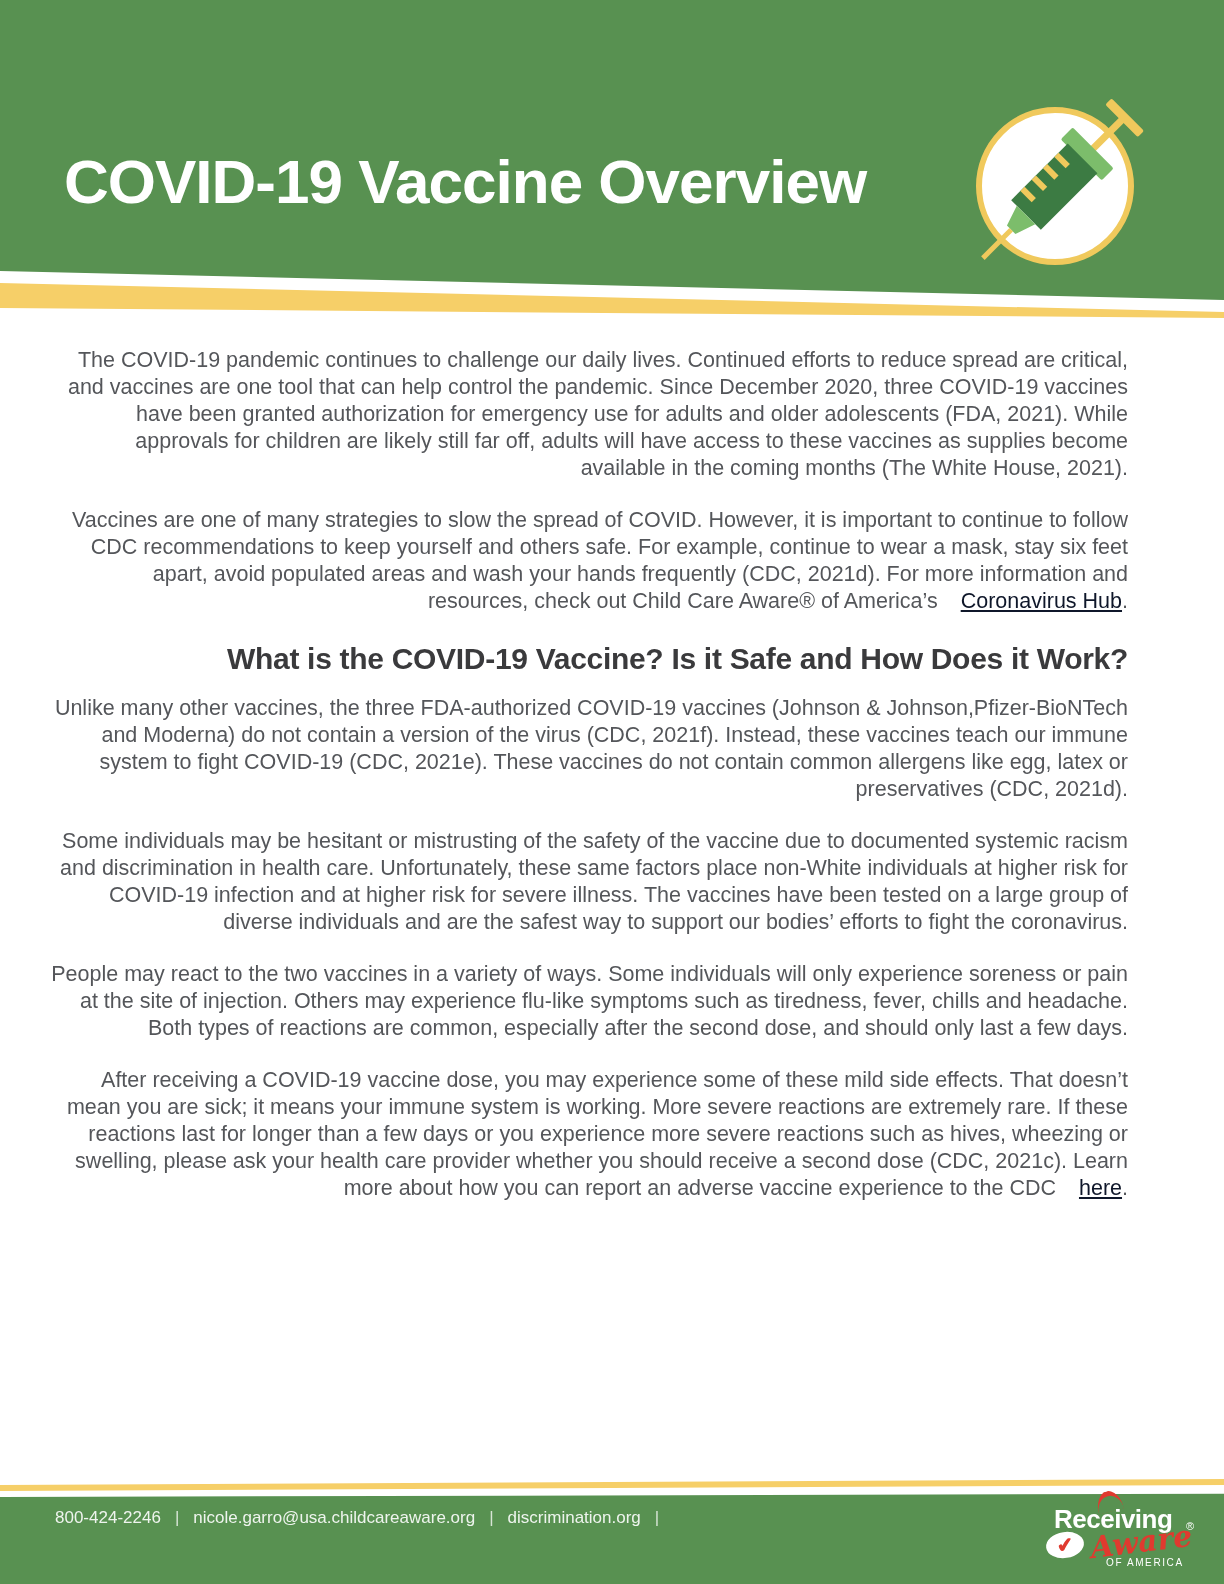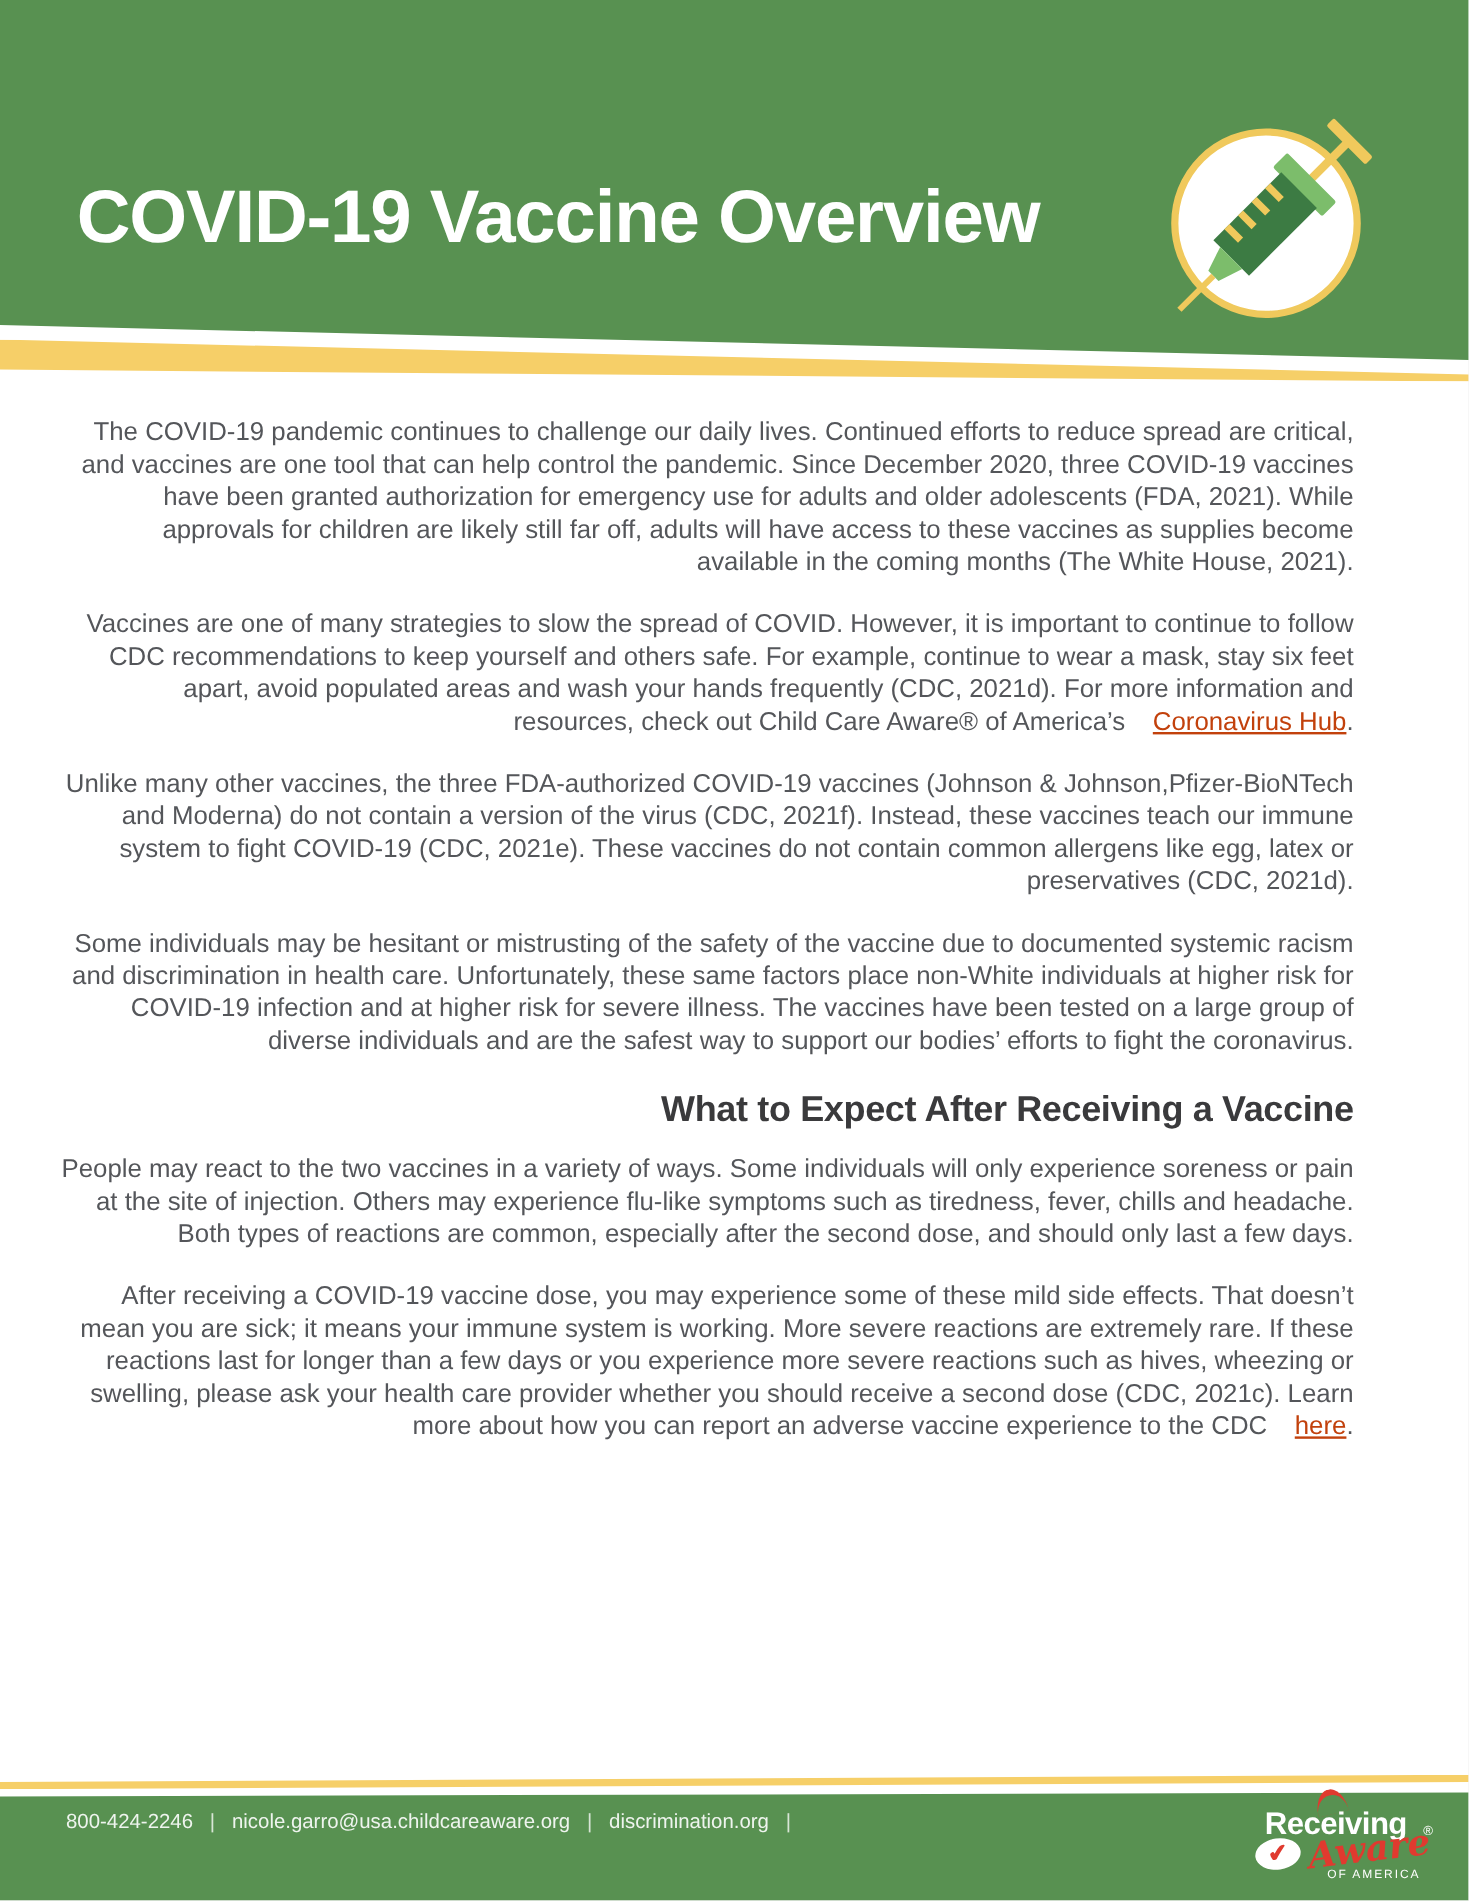--- a/index.html
+++ b/index.html
@@ -29,21 +29,21 @@
   
   .content {
     position:absolute; left:48px; top:347px; width:1080px;
     color:#54565a; font-size:21.5px; line-height:27px;text-align:right;
   }
   .content p { margin:0 0 25px 0; }
   .content h2 {
     margin:10px 0 17px 0; color:#3a3a3c; font-size:30px; line-height:38px;
     font-weight:bold; letter-spacing:-0.3px;
   }
-  .content a { color:#c2410c; text-decoration:underline; cursor:pointer;margin-left:17px; }
+  .content a { color:#0f172a; text-decoration:underline; cursor:pointer;margin-left:17px; }
   
   .yellow-stripe-bottom {
     position:absolute; left:0; top:1479px; width:1224px; height:12px;
     background:#f6cf68;
     clip-path:polygon(0 50%, 100% 0, 100% 50%, 0 100%);
   }
   .footer-green {
     position:absolute; left:0; top:1490px; width:1224px; height:94px;
     background:#589151;
     clip-path:polygon(0 7.5%, 100% 4%, 100% 100%, 0 100%);
@@ -106,24 +106,24 @@
         <polygon points="97,151 123,151 116,172 104,172" fill="#7cbd6b"></polygon>
         <rect x="107.5" y="172" width="5" height="40" fill="#f0c95c"></rect>
       </g>
     </svg>
   </div>
 
   <div class="content">
     <p>The COVID-19 pandemic continues to challenge our daily lives. Continued efforts to reduce spread are critical, and vaccines are one tool that can help control the pandemic. Since December 2020, three COVID-19 vaccines have been granted authorization for emergency use for adults and older adolescents (FDA, 2021). While approvals for children are likely still far off, adults will have access to these vaccines as supplies become available in the coming months (The White House, 2021).</p>
     <p><span>Vaccines are one of many strategies to slow the spread of COVID. However, it is important to continue to follow CDC recommendations to keep yourself and others safe. For example, continue to wear a mask, stay six feet apart, avoid populated areas and wash your hands frequently (CDC, 2021d). For more information and resources, check out Child Care Aware® of America’s </span><a>Coronavirus Hub</a><span>.</span></p>
 
+    <h2>What is the COVID-19 Vaccine? Is it Safe and How Does it Work?</h2>
     <p>Unlike many other vaccines, the three FDA-authorized COVID-19 vaccines (Johnson &amp; Johnson,Pfizer-BioNTech and Moderna) do not contain a version of the virus (CDC, 2021f). Instead, these vaccines teach our immune system to fight COVID-19 (CDC, 2021e). These vaccines do not contain common allergens like egg, latex or preservatives (CDC, 2021d).</p>
     <p>Some individuals may be hesitant or mistrusting of the safety of the vaccine due to documented systemic racism and discrimination in health care. Unfortunately, these same factors place non-White individuals at higher risk for COVID-19 infection and at higher risk for severe illness. The vaccines have been tested on a large group of diverse individuals and are the safest way to support our bodies’ efforts to fight the coronavirus.</p>
 
-    <h2>What to Expect After Receiving a Vaccine</h2>
     <p>People may react to the two vaccines in a variety of ways. Some individuals will only experience soreness or pain at the site of injection. Others may experience flu-like symptoms such as tiredness, fever, chills and headache. Both types of reactions are common, especially after the second dose, and should only last a few days.</p>
     <p><span>After receiving a COVID-19 vaccine dose, you may experience some of these mild side effects. That doesn’t mean you are sick; it means your immune system is working. More severe reactions are extremely rare. If these reactions last for longer than a few days or you experience more severe reactions such as hives, wheezing or swelling, please ask your health care provider whether you should receive a second dose (CDC, 2021c). Learn more about how you can report an adverse vaccine experience to the CDC </span><a>here</a><span>.</span></p>
   </div>
 
   <div class="yellow-stripe-bottom"></div>
   <div class="footer-green"></div>
 
   <div class="footer-info">
     <span>800-424-2246</span>
     <span class="footer-sep">|</span>

